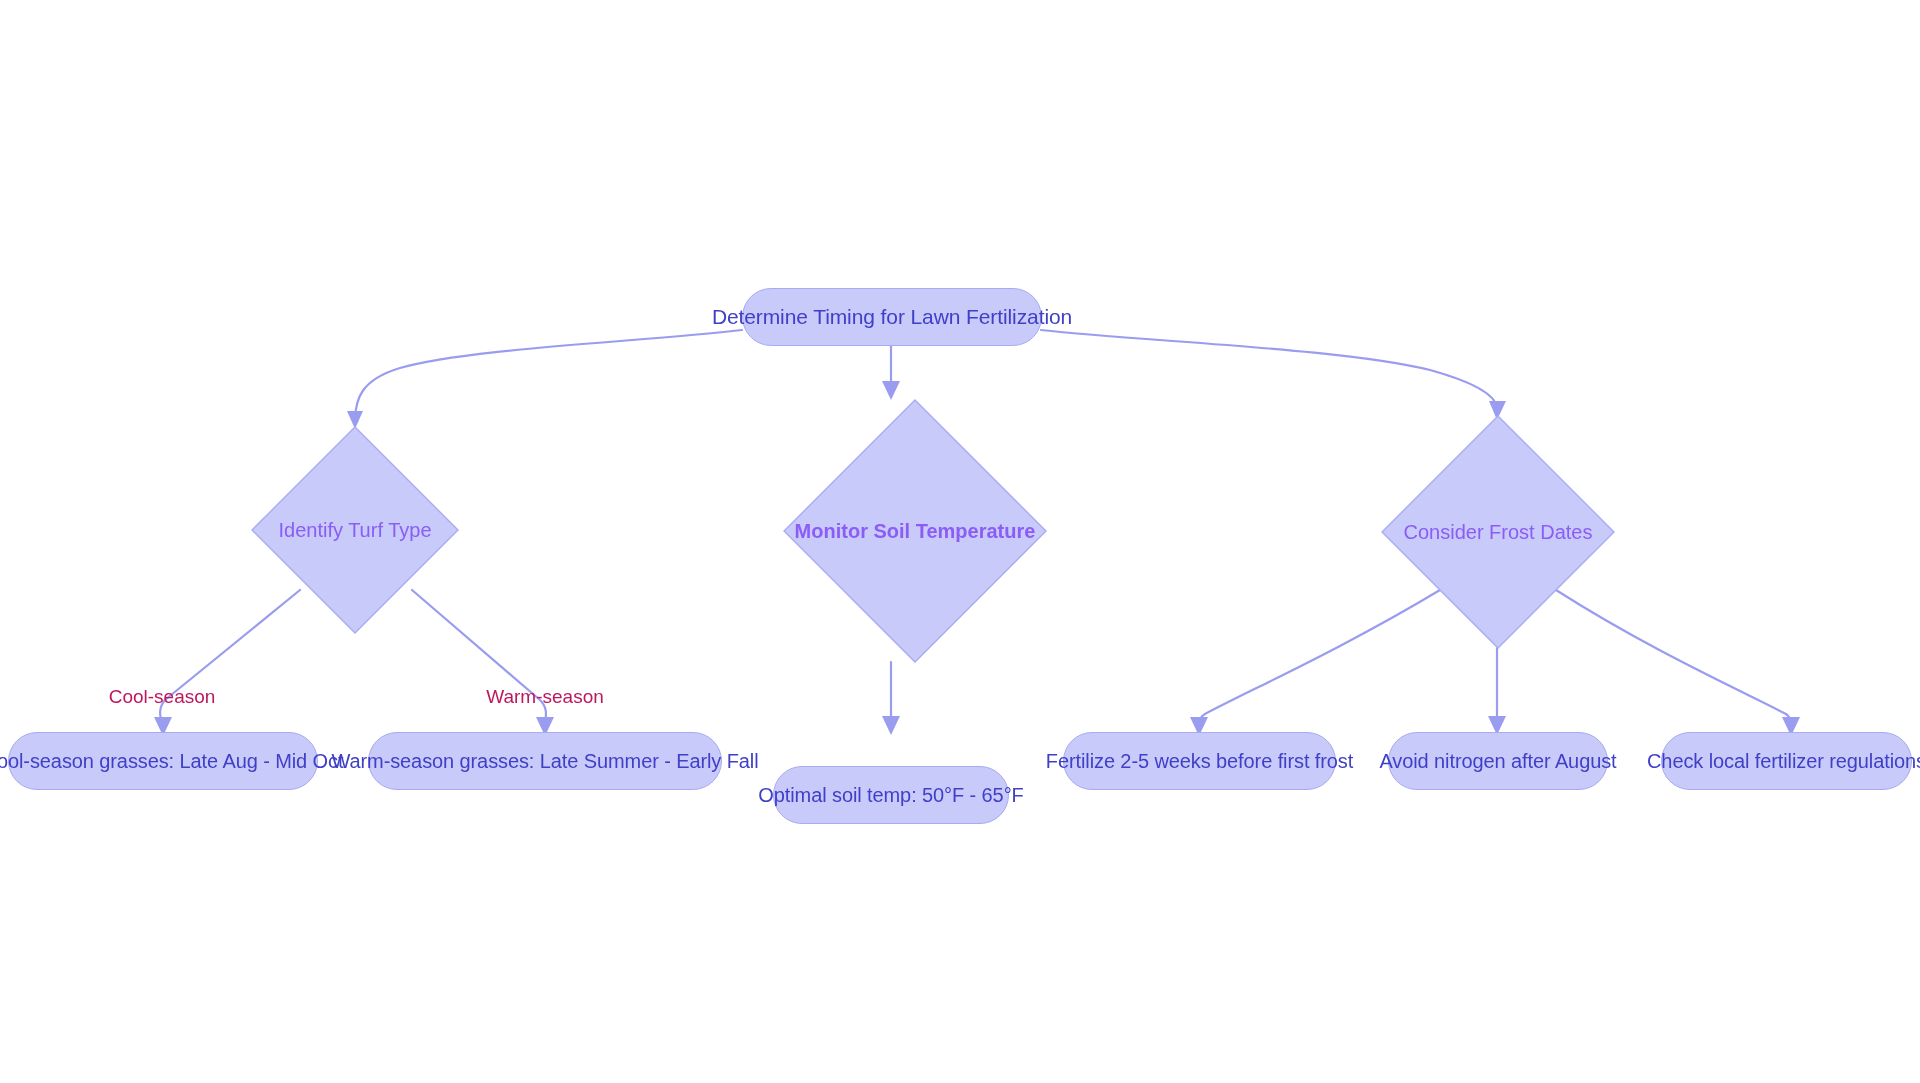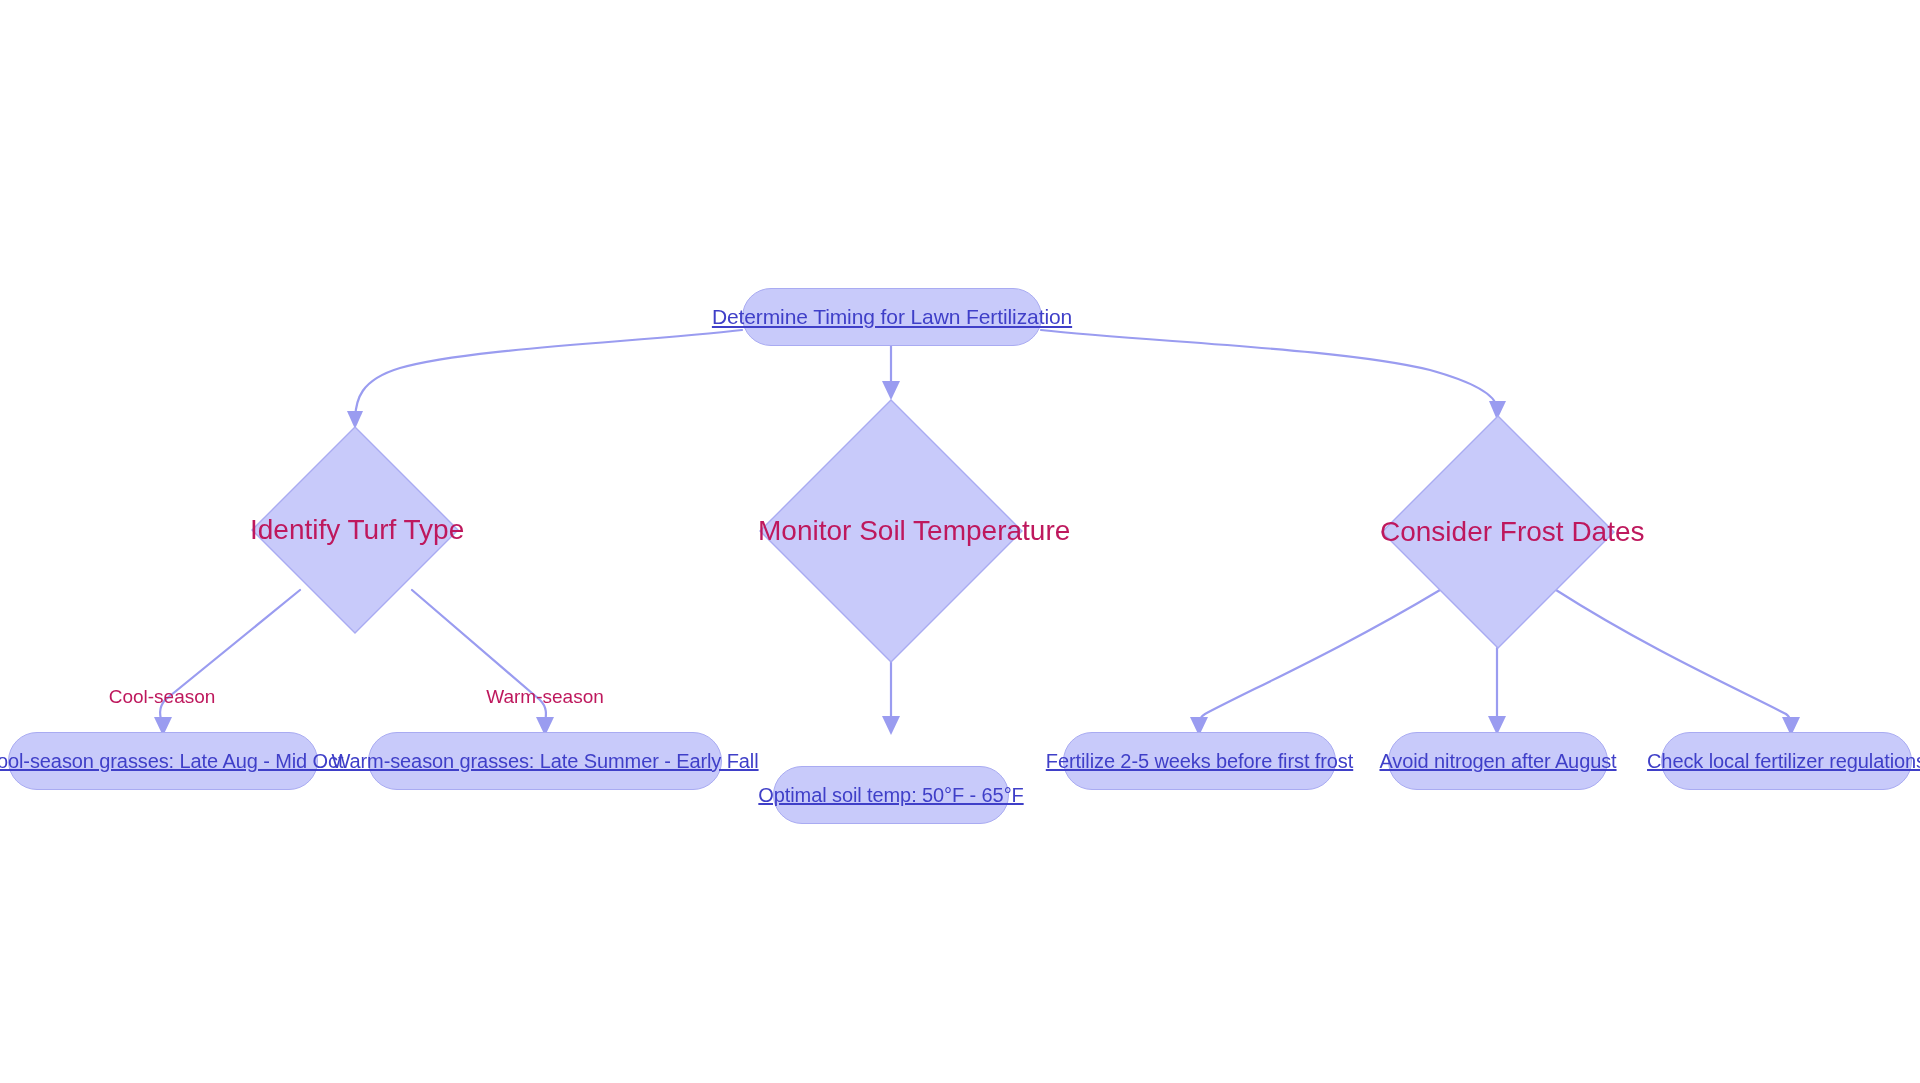--- a/index.html
+++ b/index.html
@@ -50,21 +50,20 @@
   .node-pill {
     background: #c8cafa;
     border: 1.4px solid #a9abf2;
     border-radius: 32px;
     color: #3f3fc8;
     font-size: 20px;
     letter-spacing: -0.1px;
     white-space: nowrap;
     padding: 11px 16px;
     line-height: 1.1;
-    text-decoration: underline;
   }
   .node-root {
     font-size: 21px;
   }
   .diamond-wrap {
     position: absolute;
   }
   .diamond-shape {
     position: absolute;
     left: 0;
@@ -77,22 +76,22 @@
     stroke: #a9abf2;
     stroke-width: 1.4;
   }
   .diamond-label {
     position: absolute;
     left: 0;
     top: 50%;
     width: 100%;
     transform: translateY(-50%);
     text-align: center;
-    color: #be185d;
-    font-size: 28px;
+    color: #8b5cf6;
+    font-size: 20px;
     white-space: nowrap;
     pointer-events: none;
   }
   .edge-label {
     position: absolute;
     color: #be185d;
     font-size: 19px;
     white-space: nowrap;
     transform: translate(-50%, -50%);
   }
@@ -134,21 +133,21 @@
 
   <div class="node node-pill node-root" style="left:742px; top:288px; width:300px; height:58px;">Determine Timing for Lawn Fertilization</div>
 
   <div class="diamond-wrap" style="left:250px; top:425px; width:210px; height:210px;">
     <svg class="diamond-shape" viewBox="0 0 210 210" xmlns="http://www.w3.org/2000/svg">
       <polygon points="105,2 208,105 105,208 2,105"></polygon>
     </svg>
     <div class="diamond-label">Identify Turf Type</div>
   </div>
 
-  <div class="diamond-wrap" style="left:758px; top:398px; width:266px; height:266px;">
+  <div class="diamond-wrap" style="left:782px; top:398px; width:266px; height:266px;font-weight:bold;">
     <svg class="diamond-shape" viewBox="0 0 266 266" xmlns="http://www.w3.org/2000/svg">
       <polygon points="133,2 264,133 133,264 2,133"></polygon>
     </svg>
     <div class="diamond-label">Monitor Soil Temperature</div>
   </div>
 
   <div class="diamond-wrap" style="left:1380px; top:414px; width:236px; height:236px;">
     <svg class="diamond-shape" viewBox="0 0 236 236" xmlns="http://www.w3.org/2000/svg">
       <polygon points="118,2 234,118 118,234 2,118"></polygon>
     </svg>

